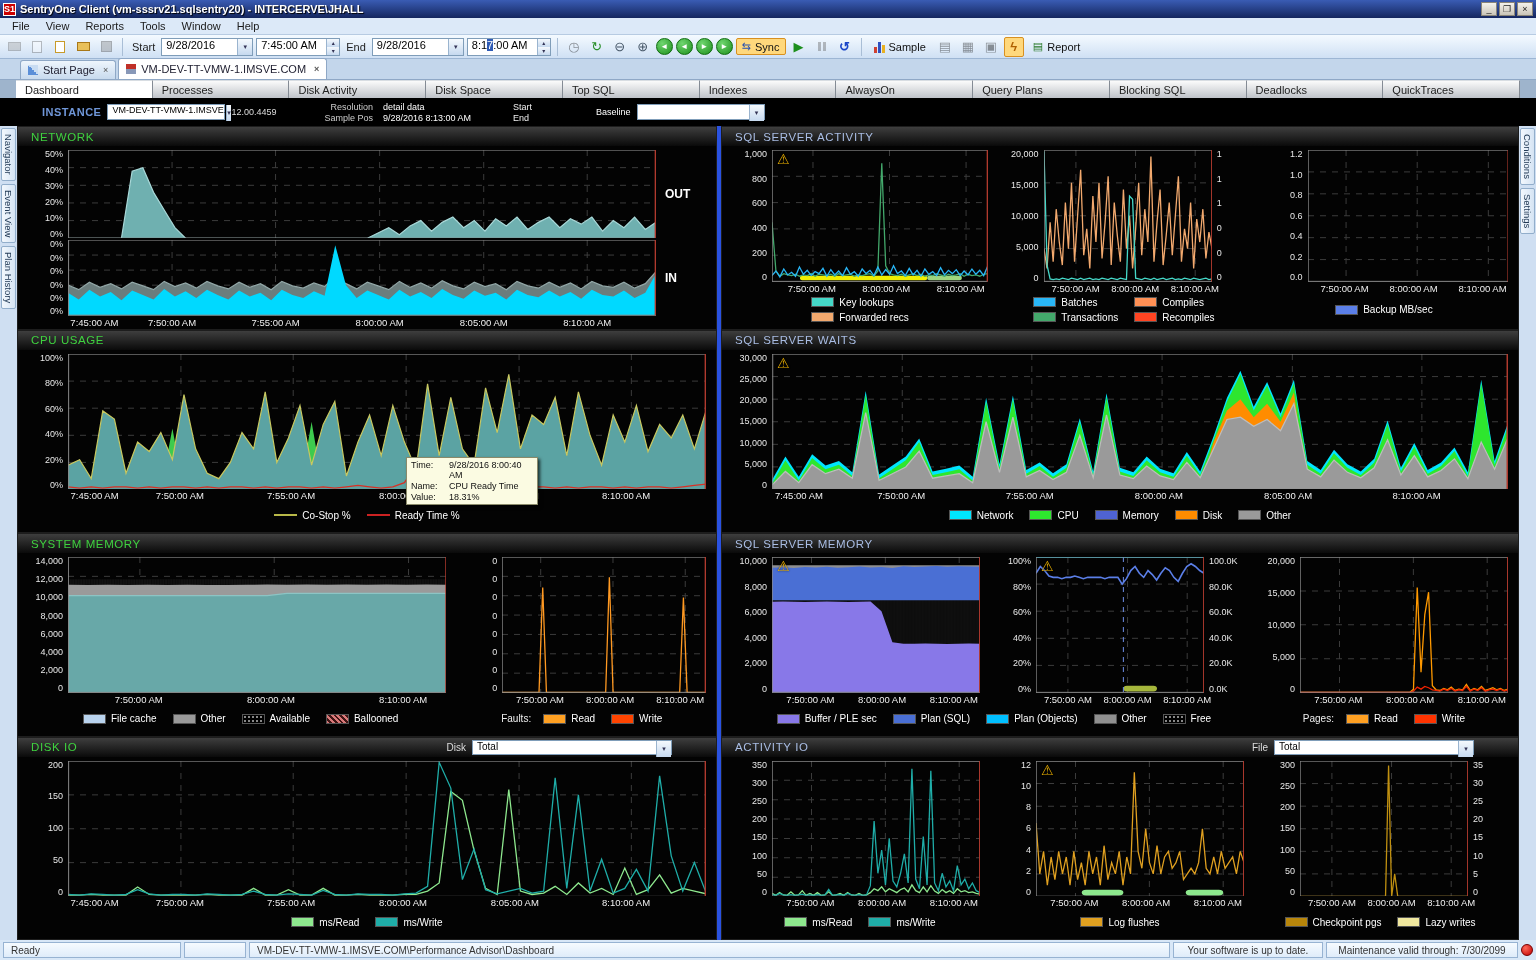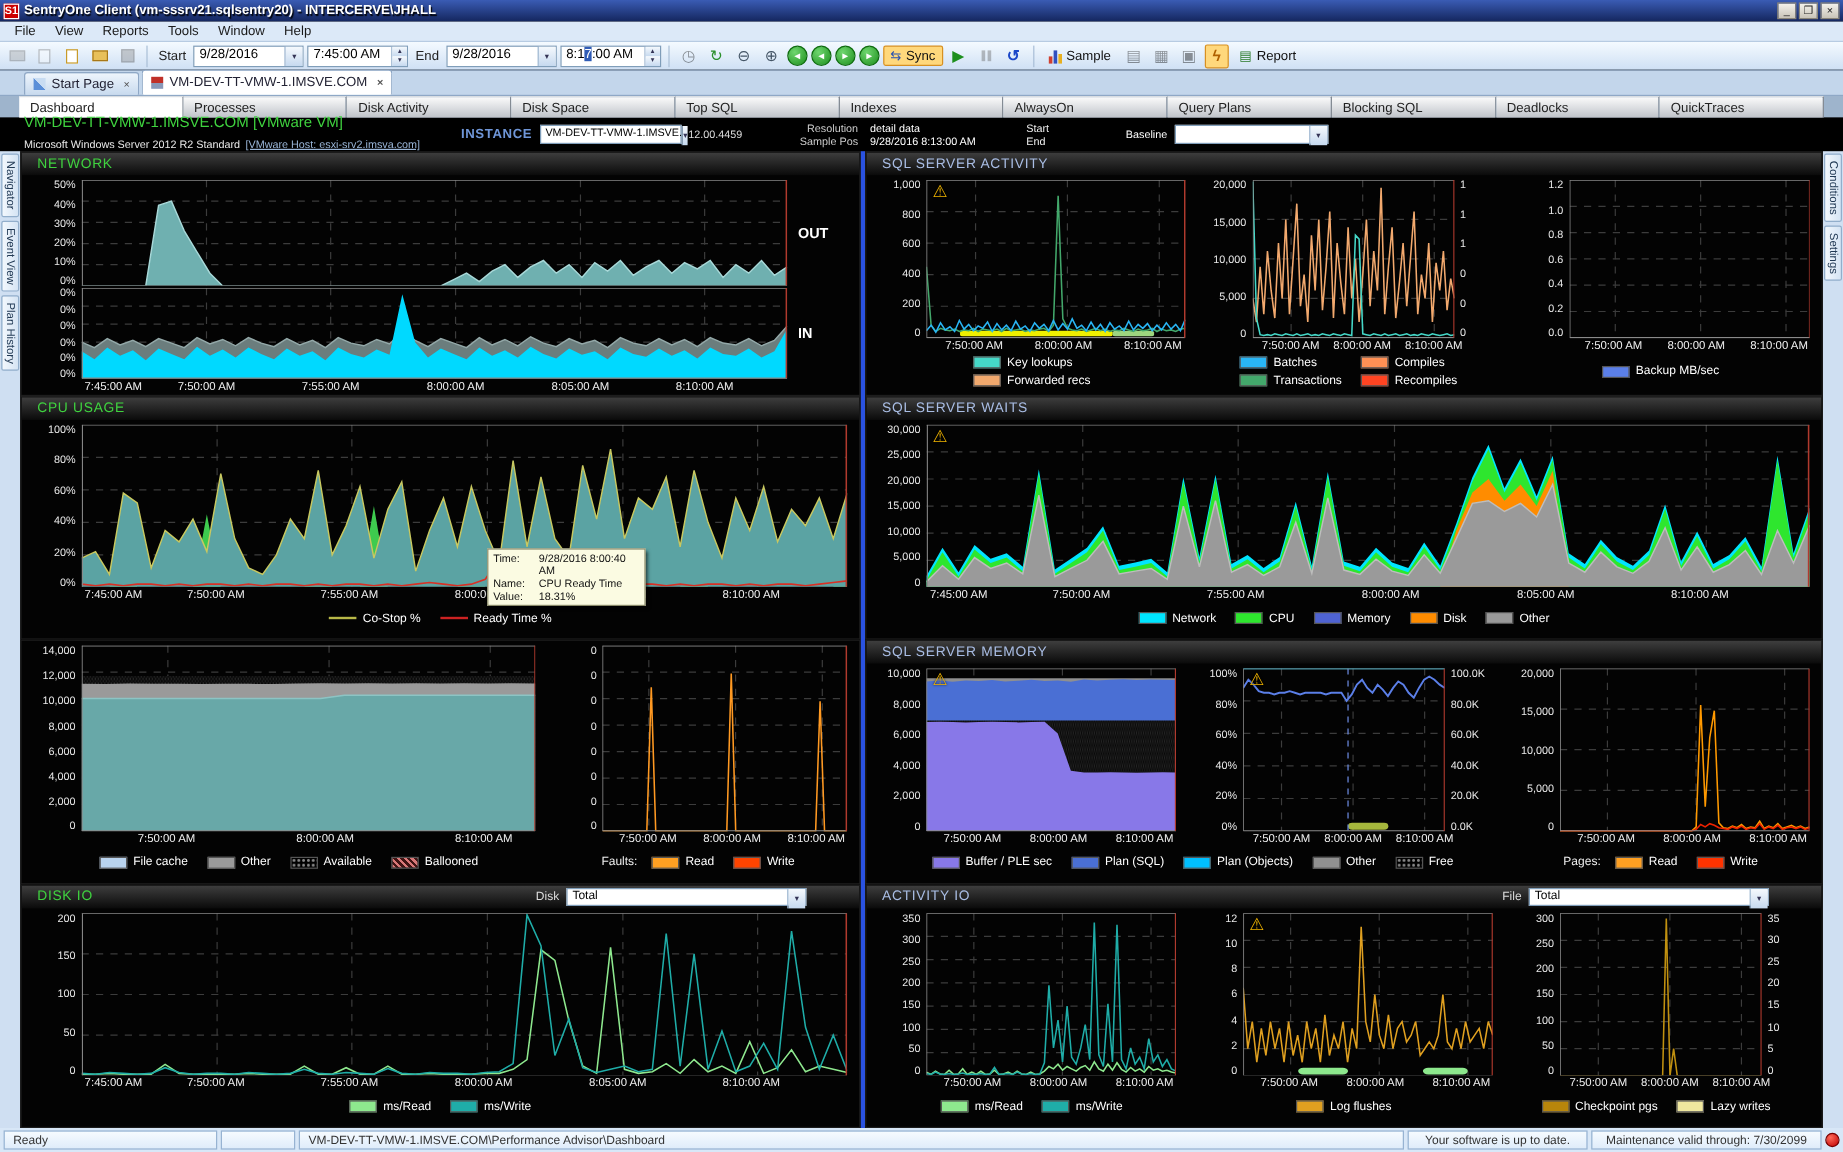--- a/index.html
+++ b/index.html
@@ -264,25 +264,20 @@
     <div class="subtab">Top SQL</div>
     <div class="subtab">Indexes</div>
     <div class="subtab">AlwaysOn</div>
     <div class="subtab">Query Plans</div>
     <div class="subtab">Blocking SQL</div>
     <div class="subtab">Deadlocks</div>
     <div class="subtab">QuickTraces</div>
   </div>
 
 <div class="instbar">
-  <div class="inst-left">
-    <div class="inst-name">VM-DEV-TT-VMW-1.IMSVE.COM [VMware VM]</div>
-    <div><span class="inst-os">Microsoft Windows Server 2012 R2 Standard</span>
-      <span class="inst-link">[VMware Host: esxi-srv2.imsva.com]</span></div>
-  </div>
   <span class="inst-label">INSTANCE</span>
   <div class="combo inst-combo">
     <span class="val" style="font-size:9px">VM-DEV-TT-VMW-1.IMSVE.</span>
     <span class="drop">▾</span>
   </div>
   <span class="inst-ver">12.00.4459</span>
   <div class="res-grid">
     <span class="k">Resolution</span>
       <span class="v">detail data</span>
     <span class="k">Sample Pos</span>
@@ -452,20 +447,23 @@
         <div class="tooltip">
           <span>Time:</span>
           <span>9/28/2016 8:00:40 AM</span>
           <span>Name:</span>
           <span>CPU Ready Time</span>
           <span>Value:</span>
           <span>18.31%</span>
         </div>
       </div>
       <div class="section">
+        <div class="sec-header">
+          <span class="sec-title" style="color: rgb(63, 210, 63);">SYSTEM MEMORY</span>
+        </div>
         <div class="sec-body">
           <div class="chart" style="flex: 1.7 1 0%;">
             <div class="plot-row">
               <div class="yax">
                 <span>14,000</span>
                 <span>12,000</span>
                 <span>10,000</span>
                 <span>8,000</span>
                 <span>6,000</span>
                 <span>4,000</span>

